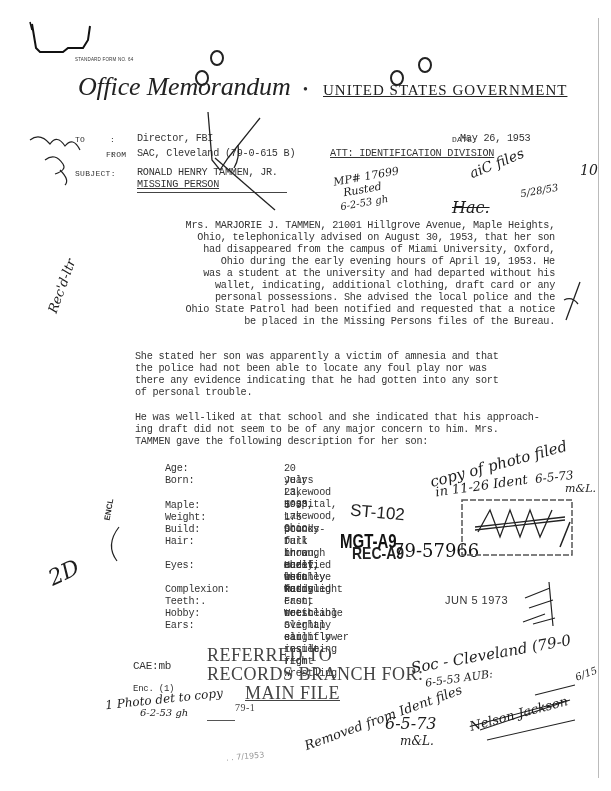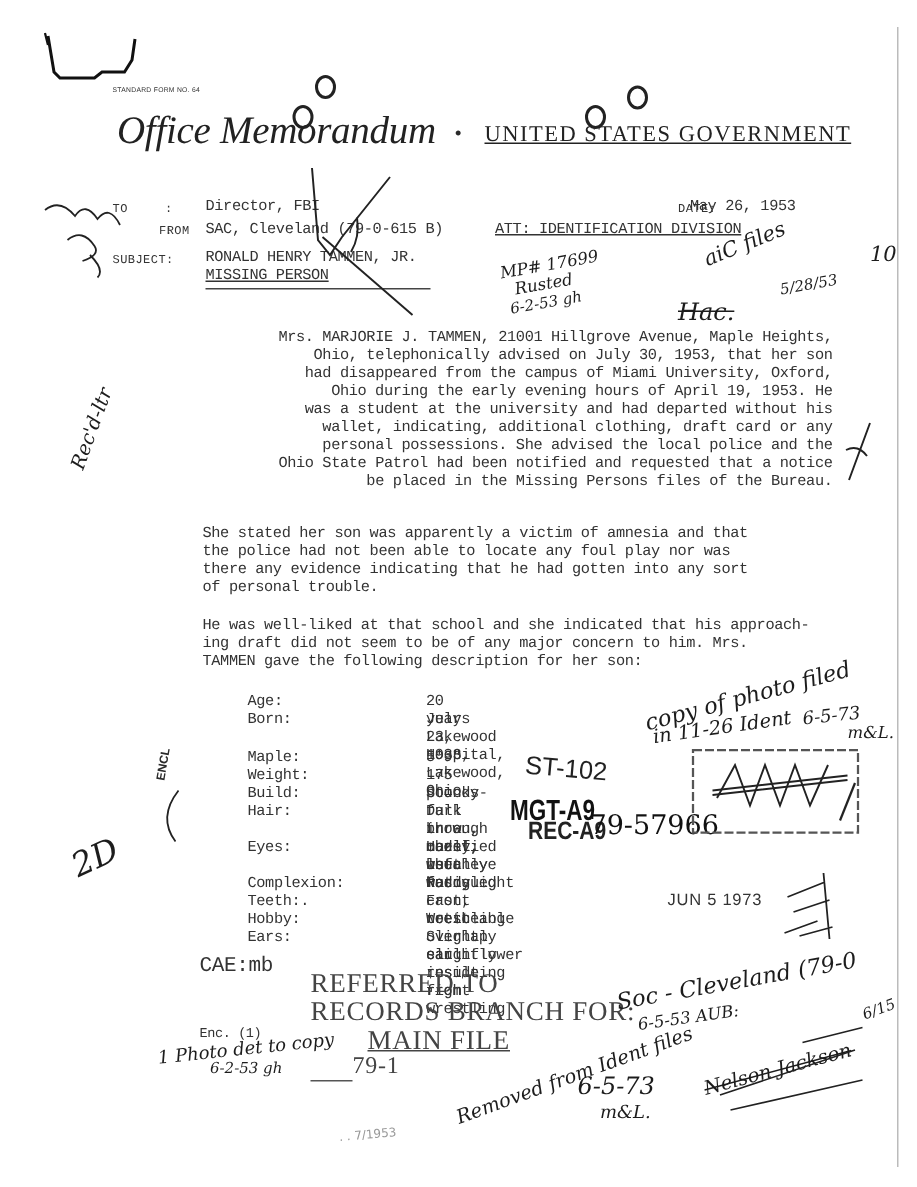--- a/index.html
+++ b/index.html
@@ -71,21 +71,21 @@
 <div class="abs hand" style="left:333px;top:170px;font-size:11px;transform:rotate(-10deg);">MP# 17699</div>
 <div class="abs hand" style="left:343px;top:183px;font-size:11px;transform:rotate(-10deg);">Rusted</div>
 <div class="abs hand" style="left:340px;top:197px;font-size:10px;transform:rotate(-10deg);">6-2-53 gh</div>
 <div class="abs hand" style="left:468px;top:155px;font-size:14px;transform:rotate(-22deg);">aiC files</div>
 <div class="abs hand" style="left:452px;top:198px;font-size:16px;text-decoration:line-through;">Hac.</div>
 <div class="abs hand" style="left:520px;top:185px;font-size:10px;transform:rotate(-10deg);">5/28/53</div>
 <div class="abs hand" style="left:580px;top:162px;font-size:14px;">10</div>
 
 <div class="para tw" style="top:220px;text-align:right;">
   <div>Mrs. MARJORIE J. TAMMEN, 21001 Hillgrove Avenue, Maple Heights,</div>
-  <div>Ohio, telephonically advised on July 30, 1953, that her son</div>
+  <div>Ohio, telephonically advised on August 30, 1953, that her son</div>
   <div>had disappeared from the campus of Miami University, Oxford,</div>
   <div>Ohio during the early evening hours of April 19, 1953.  He</div>
   <div>was a student at the university and had departed without his</div>
   <div>wallet, indicating, additional clothing, draft card or any</div>
   <div>personal possessions.  She advised the local police and the</div>
   <div>Ohio State Patrol had been notified and requested that a notice</div>
   <div>be placed in the Missing Persons files of the Bureau.</div>
 </div>
 
 <svg class="abs" style="left:560px;top:280px;" width="25" height="45">
@@ -188,27 +188,27 @@
   <path d="M18 40 L30 18 L40 45 L50 18 L60 45 L70 18 L80 45 L92 18" stroke="#222" stroke-width="1.3" fill="none"></path>
   <path d="M15 35 L105 25 M15 38 L105 28" stroke="#222" stroke-width="1.3"></path>
   <path d="M100 55 L110 30" stroke="#222" stroke-width="1.5"></path>
 </svg>
 
 <div class="abs" style="left:445px;top:594px;font-family:'Liberation Sans',sans-serif;font-size:11px;color:#333;letter-spacing:0.5px;">JUN 5 1973</div>
 <svg class="abs" style="left:515px;top:578px;" width="50" height="55">
   <path d="M10 20 L35 10 M14 30 L38 22 M8 44 L30 36 M34 4 L38 48 M18 46 L40 40" stroke="#222" stroke-width="1.2" fill="none"></path>
 </svg>
 
-<div class="abs tw" style="left:133px;top:636px;font-size:14px;text-align:center;">CAE:mb</div>
+<div class="abs tw" style="left:133px;top:660px;font-size:11px;text-align:center;">CAE:mb</div>
 <div class="abs tw" style="left:133px;top:684px;font-size:9px;">Enc. (1)</div>
 
 <div class="abs stamp" style="left:207px;top:645px;">REFERRED TO</div>
 <div class="abs stamp" style="left:207px;top:664px;">RECORDS BRANCH FOR:</div>
 <div class="abs stamp" style="left:245px;top:683px;text-decoration:underline;">MAIN FILE</div>
-<div class="abs stamp" style="left:235px;top:702px;font-size:16px;">79-1</div>
+<div class="abs stamp" style="left:235px;top:702px;font-size:10px;">79-1</div>
 <div class="abs" style="left:207px;top:720px;width:28px;height:1px;background:#555;"></div>
 
 <div class="abs hand" style="left:105px;top:692px;font-size:12px;transform:rotate(-6deg);">1 Photo det to copy</div>
 <div class="abs hand" style="left:140px;top:707px;font-size:10px;">6-2-53 gh</div>
 <div class="abs hand" style="left:410px;top:645px;font-size:15px;transform:rotate(-10deg);">Soc - Cleveland (79-0</div>
 <div class="abs hand" style="left:425px;top:672px;font-size:11px;transform:rotate(-8deg);">6-5-53 AUB:</div>
 <div class="abs hand" style="left:300px;top:710px;font-size:13px;transform:rotate(-20deg);">Removed from Ident files</div>
 <div class="abs hand" style="left:385px;top:714px;font-size:16px;">6-5-73</div>
 <div class="abs hand" style="left:400px;top:734px;font-size:12px;">m&amp;L.</div>
 <div class="abs hand" style="left:575px;top:668px;font-size:10px;transform:rotate(-20deg);">6/15</div>

